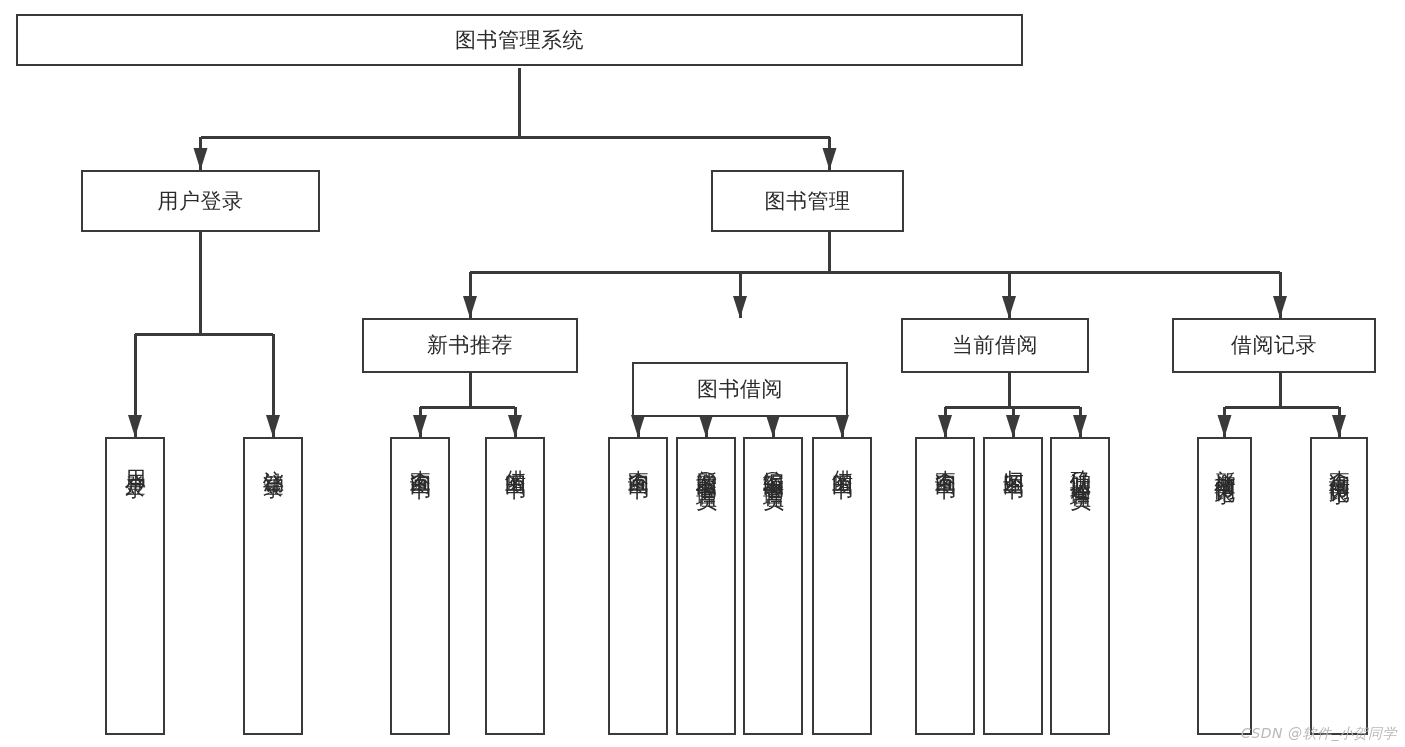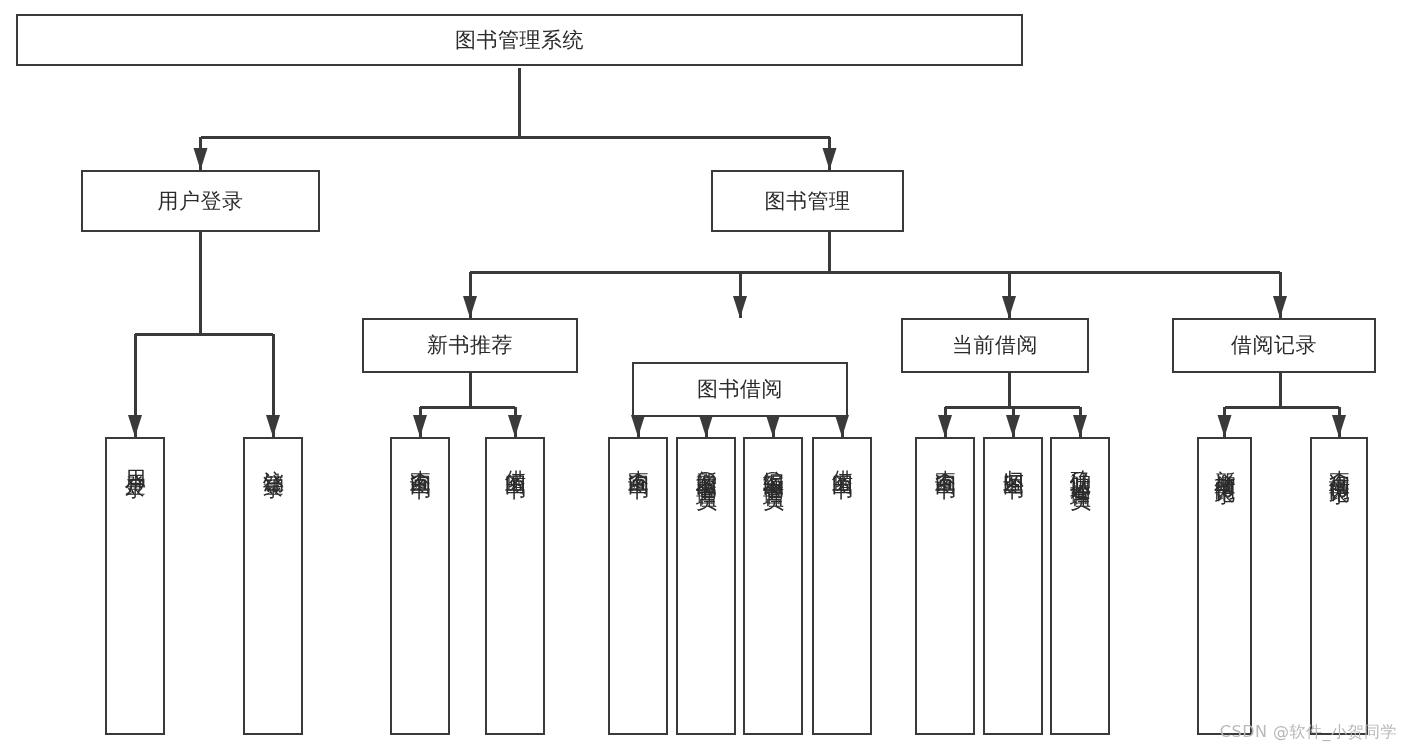--- a/index.html
+++ b/index.html
@@ -52,25 +52,26 @@
   .node.vertical .node-label {
     writing-mode: vertical-rl;
     text-orientation: upright;
     font-size: 21px;
     letter-spacing: 3px;
   }
   #watermark {
     position: absolute;
     right: 8px;
     bottom: 4px;
-    font-size: 16px;
+    font-size: 14px;
     color: #b9b9b9;
     letter-spacing: 0.5px;
     white-space: nowrap;
     pointer-events: none;
+    font-style: italic;
   }
 </style>
 </head>
 <body>
 
 <div id="canvas">
   <svg id="edges" viewBox="0 0 1405 747" xmlns="http://www.w3.org/2000/svg">
       <line x1="519.5" y1="68" x2="519.5" y2="137" stroke="#3a3a3a" stroke-width="3" shape-rendering="crispEdges"></line>
       <line x1="200.5" y1="137" x2="829.5" y2="137" stroke="#3a3a3a" stroke-width="3" shape-rendering="crispEdges"></line>
       <line x1="200.5" y1="137" x2="200.5" y2="170" stroke="#3a3a3a" stroke-width="3" shape-rendering="crispEdges"></line>

